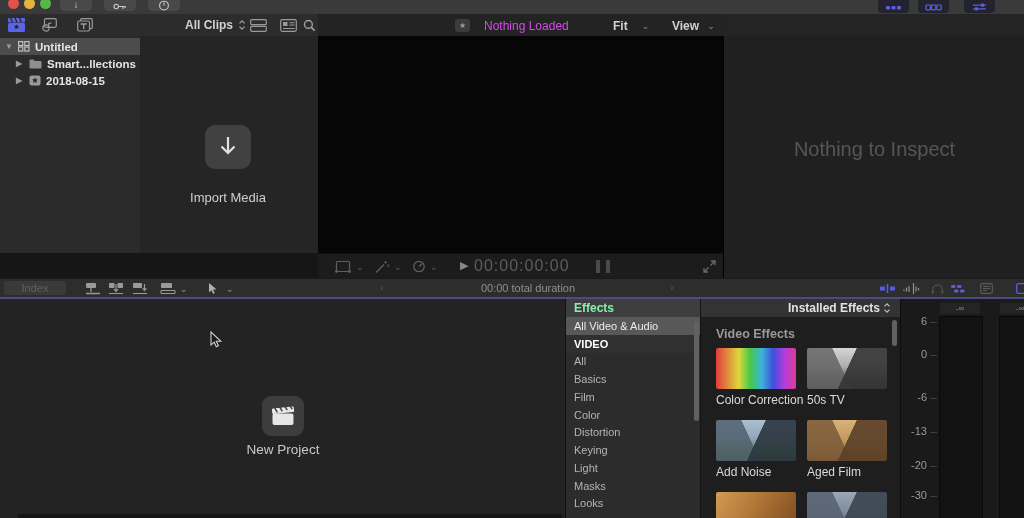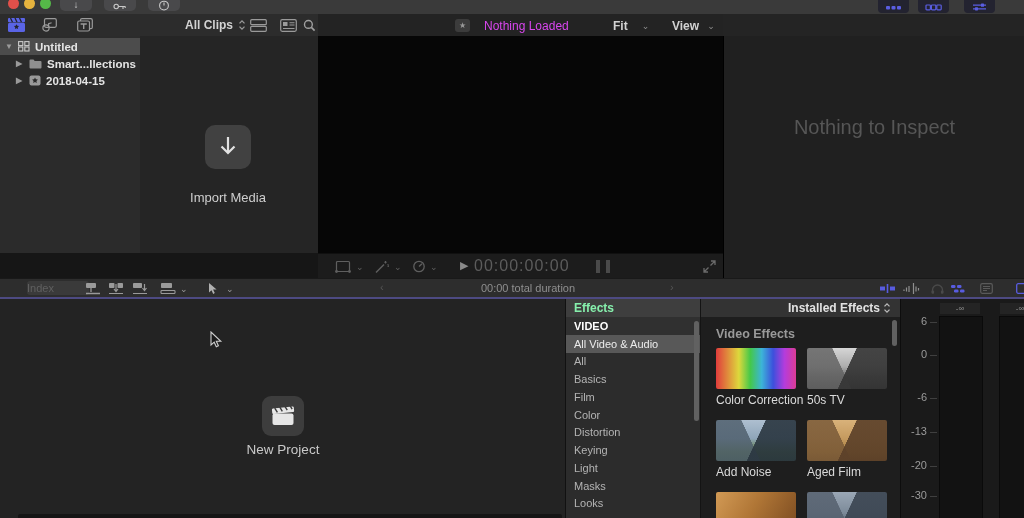--- a/index.html
+++ b/index.html
@@ -47,26 +47,26 @@
 
   
   .viewer{left:318px;top:36px;width:405px;height:217px;background:#060606;}
   .vcontrols{left:318px;top:253px;width:405px;height:25px;background:#1c1c1c;border-top:1px solid #101010;}
   .vc-ic{position:absolute;top:6px;color:#5f5f5f;}
   .timecode{position:absolute;left:156px;top:3px;font-size:16px;letter-spacing:1px;color:#5c5c5c;}
   .minibar{position:absolute;top:6px;width:4px;height:13px;background:#4a4a4a;}
 
   
   .inspector{left:723px;top:36px;width:301px;height:242px;background:#202020;border-left:1px solid #000;}
-  .nothing{margin-top:80px;text-align:center;font-size:20px;color:#565656;}
+  .nothing{margin-top:102px;text-align:center;font-size:20px;color:#565656;}
 
   
   .ttb{left:0;top:278px;width:1024px;height:19px;background:#2d2d2d;border-top:1px solid #191919;}
-  .index-btn{position:absolute;left:27px;top:2px;width:62px;height:14px;background:#3a3a3a;border-radius:3px;
-             font-size:11px;color:#606060;display:flex;align-items:center;justify-content:flex-start;}
+  .index-btn{position:absolute;left:4px;top:2px;width:62px;height:14px;background:#3a3a3a;border-radius:3px;
+             font-size:11px;color:#606060;display:flex;align-items:center;justify-content:center;}
   .ttb-ic{position:absolute;top:3px;color:#9a9a9a;}
   .nav-chev{position:absolute;top:2px;font-size:11px;color:#555;}
   .duration{position:absolute;left:422px;top:3px;width:212px;text-align:center;font-size:11px;color:#8f8f8f;}
   .purple-line{left:0;top:297px;width:1024px;height:2px;background:#4d4a82;}
 
   
   .project{left:0;top:299px;width:565px;height:219px;background:#232323;}
   .proj-strip{position:absolute;left:18px;top:215px;width:544px;height:4px;background:#151515;border-radius:2px 2px 0 0;}
 
   
@@ -255,21 +255,21 @@
         <path d="M0.5 1.5a1 1 0 0 1 1-1h3l1.2 1.4h5.8a1 1 0 0 1 1 1v5.6a1 1 0 0 1-1 1H1.5a1 1 0 0 1-1-1z" fill="#8f8f8f"></path>
       </svg>
       <span>Smart...llections</span>
     </div>
     <div class="librow indent">
       <span class="disc">▶</span>
       <svg width="12" height="11" viewBox="0 0 12 11">
         <rect x="0.5" y="0.5" width="11" height="10" rx="2" fill="#9a9a9a"></rect>
         <path d="M6 2.4l.9 1.8 2 .3-1.45 1.4.34 2L6 6.95l-1.8.95.35-2-1.45-1.4 2-.3z" fill="#2b2b2b"></path>
       </svg>
-      <span>2018-04-15</span>
+      <span>2018-08-15</span>
     </div>
   </div>
 
   <div class="abs browser">
     <div class="big-btn" style="left:65px;top:89px;width:46px;height:44px;">
       <svg width="22" height="24" viewBox="0 0 22 24">
         <path d="M11 2v15M4.5 11.5L11 18l6.5-6.5" fill="none" stroke="#e2e2e2" stroke-width="2.2"></path>
       </svg>
     </div>
     <div class="big-label" style="left:8px;top:142px;margin-top:12px;">Import Media</div>
@@ -410,25 +410,25 @@
       </svg>
     </div>
     <div class="big-label" style="left:203px;top:143px;font-size:13.5px;color:#c9c9c9;">New Project</div>
     <div class="proj-strip"></div>
   </div>
 
   <div class="abs fxlist">
     <div class="fxhead">
       <span>Effects</span>
     </div>
+    <div class="fxrow sel">
+      <span>All Video &amp; Audio</span>
+      </div>
     <div class="fxrow group">
       <span>VIDEO</span>
-      </div>
-    <div class="fxrow sel">
-      <span>All Video &amp; Audio</span>
       </div>
     <div class="fxrow">
       <span>All</span>
       </div>
     <div class="fxrow">
       <span>Basics</span>
       </div>
     <div class="fxrow">
       <span>Film</span>
       </div>

